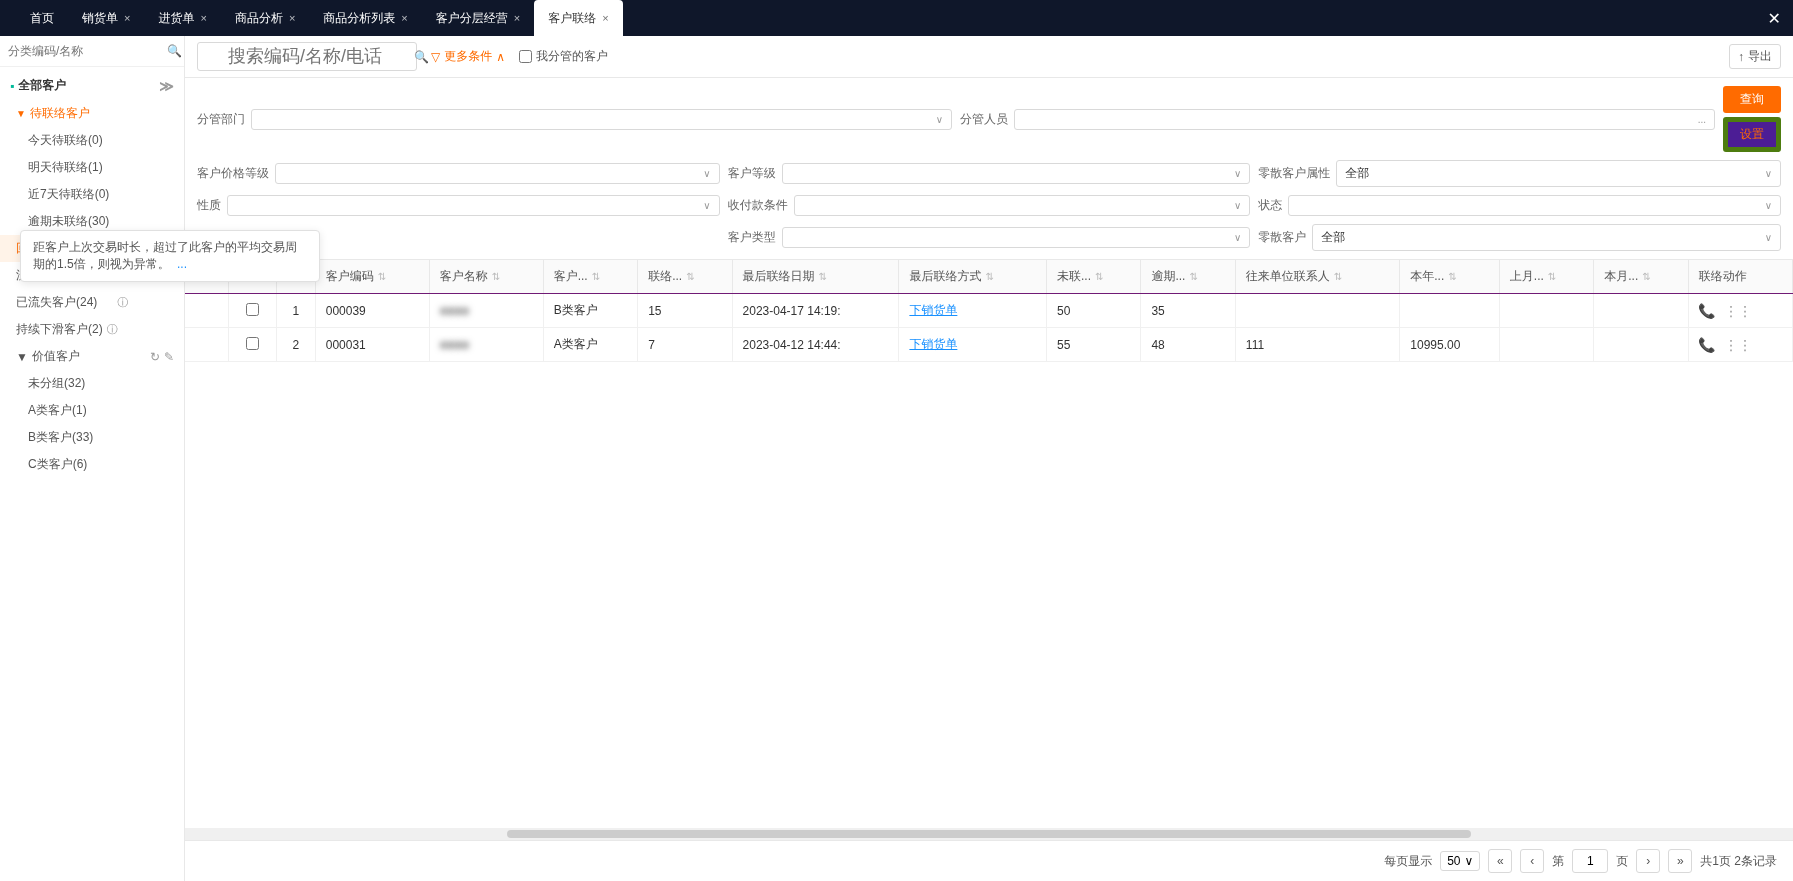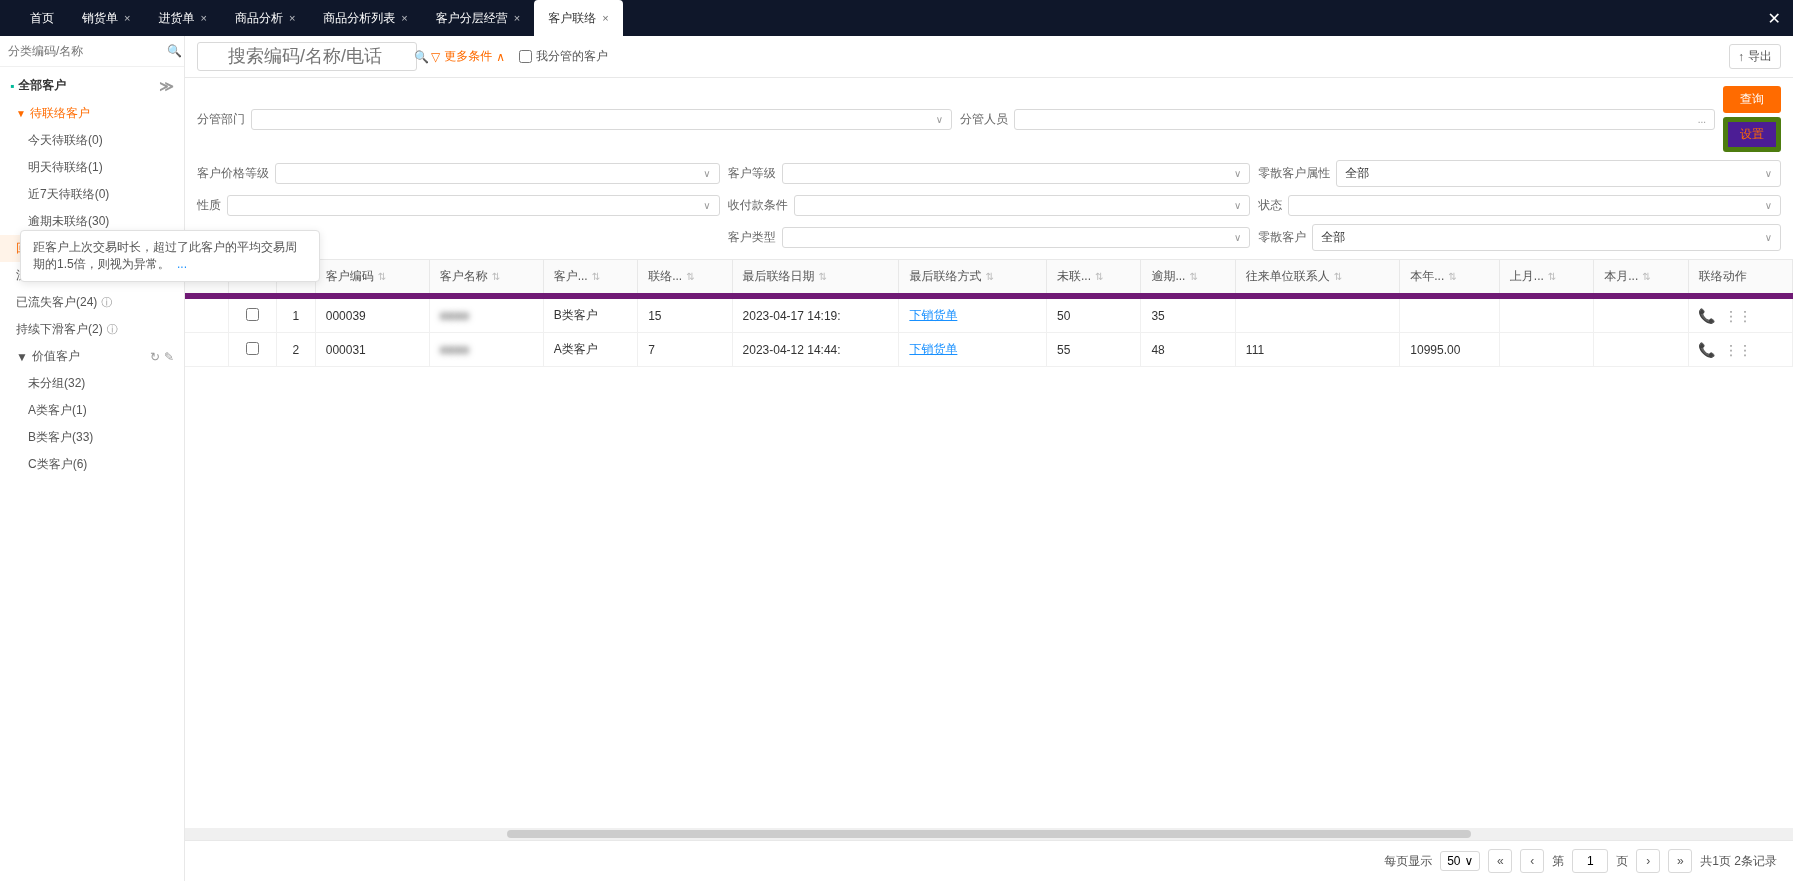--- a/index.html
+++ b/index.html
@@ -295,21 +295,21 @@
       background: white;
       margin: 0;
     }
     .data-table {
       width: 100%;
       border-collapse: collapse;
       min-width: 1400px;
     }
     .data-table thead th {
       background: #fafafa;
-      border-bottom: 6px solid #701a75;
+      border-bottom: 1px solid #701a75;
       border-right: 1px solid #e8e8e8;
       padding: 8px 10px;
       color: #555;
       font-weight: normal;
       white-space: nowrap;
       font-size: 12px;
       text-align: left;
     }
     .data-table thead th:first-child,
     .data-table thead th:nth-child(2),
@@ -483,21 +483,21 @@
 
       <div class="tooltip-box">
         <span>距客户上次交易时长，超过了此客户的平均交易周期的1.5倍，则视为异常。</span>
         <span style="margin-left:4px; color:#1890ff; cursor:pointer;">...</span>
       </div>
 
       <div class="tree-item" style="padding-left:16px; display:flex; align-items:center; gap:4px;">
         <span>流失预警客户(3)</span>
         <span style="color:#999; font-size:11px;">ⓘ</span>
       </div>
-      <div class="tree-item" style="padding-left:16px; display:flex; align-items:center; gap:4px;">
+      <div class="tree-item" style="padding-left:16px; display:flex; align-items:center; gap:20px;">
         <span>已流失客户(24)</span>
         <span style="color:#999; font-size:11px;">ⓘ</span>
       </div>
       <div class="tree-item" style="padding-left:16px; display:flex; align-items:center; gap:4px;">
         <span>持续下滑客户(2)</span>
         <span style="color:#999; font-size:11px;">ⓘ</span>
       </div>
 
       <div class="tree-section2">
         <span class="arrow">▼</span>

